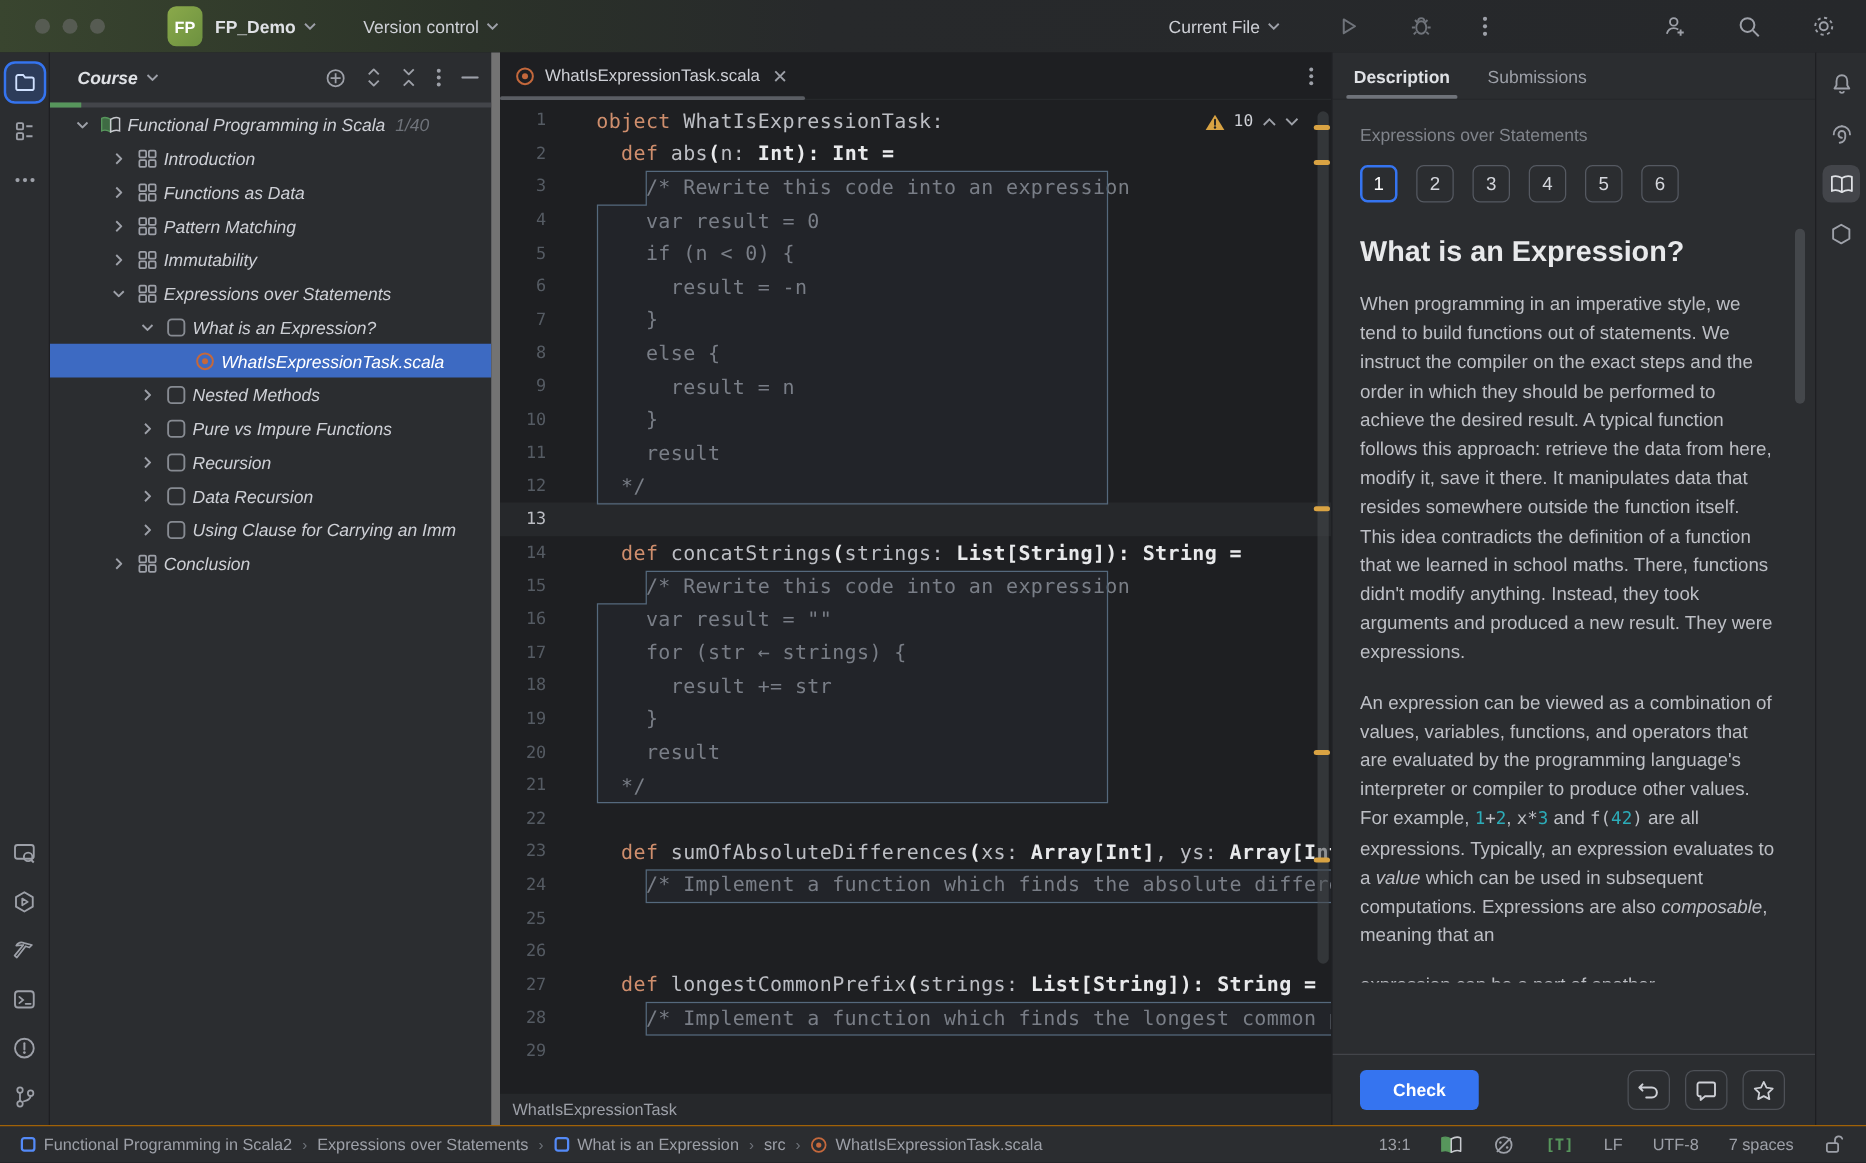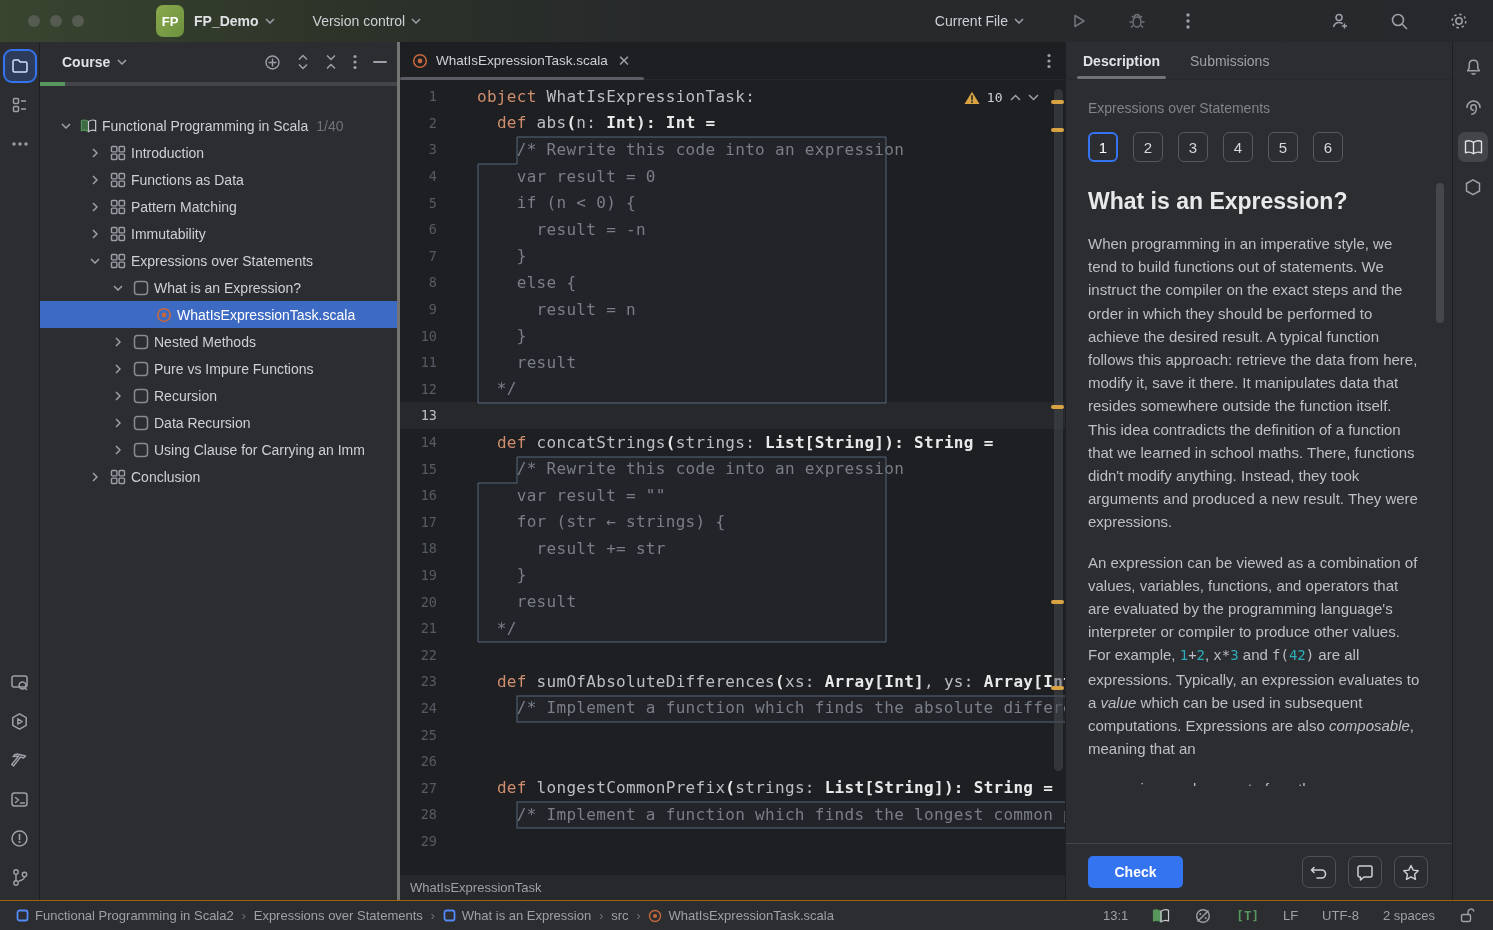--- a/index.html
+++ b/index.html
@@ -5,48 +5,48 @@
   * { margin:0; padding:0; box-sizing:border-box; }
   html,body { width:1493px; height:930px; background:#1e1f22; overflow:hidden;
     font-family:"Liberation Sans", sans-serif; -webkit-font-smoothing:antialiased; }
 
   
   #titlebar { position:absolute; left:0; top:0; width:1493px; height:42px;
     background:linear-gradient(90deg,#39452f 0px,#333d2c 160px,#2b3229 380px,#27292b 660px,#26282b 100%);
     display:flex; align-items:center; }
   .traffic { display:flex; gap:10px; margin-left:28px; }
   .traffic span { width:12px; height:12px; border-radius:50%; background:#565b52; display:block; }
-  #proj-badge { width:28px; height:32px; border-radius:7px; margin-left:72px;
+  #proj-badge { width:28px; height:32px; border-radius:7px; margin-left:50px;
     background:linear-gradient(135deg,#8aa94a,#6d9140); color:#fff; font-weight:bold; font-size:13px;
     display:flex; align-items:center; justify-content:center; }
   .tb-item { color:#dfe1e5; font-size:14px; font-weight:600; margin-left:10px; display:flex; align-items:center; gap:6px;}
   .tb-item.plain { font-weight:400; color:#ced0d6; margin-left:38px; }
   .tb-right { position:absolute; right:0; top:0; height:42px; display:flex; align-items:center; gap:40px; padding-right:24px;}
   .tb-run { color:#ced0d6; font-size:14px; display:flex; align-items:center; gap:6px; margin-right:6px;}
   .icon-btn { display:flex; align-items:center; justify-content:center; color:#9da0a8; }
   .icon-btn svg { display:block; }
   .chev { color:#9da0a8; }
 
   
   #left-stripe { position:absolute; left:0; top:42px; width:40px; bottom:30px; background:#2b2d30;
     border-right:1px solid #1e1f22; display:flex; flex-direction:column; align-items:center; }
   .stripe-btn { width:30px; height:30px; border-radius:7px; display:flex; align-items:center; justify-content:center;
     color:#9da0a8; margin-top:9px; }
   .stripe-btn.active-blue { background:rgba(53,116,240,.22); outline:2px solid #3574f0; color:#cfe0ff; }
   .stripe-spacer { flex:1; }
 
   
   #course-panel { position:absolute; left:40px; top:42px; width:360px; bottom:30px; background:#2b2d30;
-    border-right:3px solid #737373; overflow:hidden; }
+    border-right:7px solid #737373; overflow:hidden;font-style:italic; }
   #course-header { height:40px; display:flex; align-items:center; padding:0 10px 0 22px; }
   #course-title { color:#dfe1e5; font-size:14px; font-weight:700; }
   #course-header .hdr-icons { margin-left:auto; display:flex; gap:16px; align-items:center; color:#9da0a8; }
   #course-progress { height:4px; background:#43454a; position:relative; }
   #course-progress .fill { position:absolute; left:0; top:0; bottom:0; background:#57965c; }
-  #course-tree { padding-top:26px; }
+  #course-tree { padding-top:0; }
   .trow { height:27px; display:flex; align-items:center; white-space:nowrap; color:#ced0d6; font-size:14px; }
   .trow.sel { background:#3d6ac2; color:#ffffff; }
   .trow .tchev { width:22px; display:flex; justify-content:center; color:#9da0a8; flex:none;}
   .trow .ticon { width:23px; display:flex; justify-content:center; flex:none; }
   .trow .tlabel { margin-left:2px; }
   .trow .trail { color:#6f737a; margin-left:8px; font-size:14px;text-align:center; }
   .lvl0 { padding-left:15px; } .lvl1 { padding-left:44px; } .lvl2 { padding-left:67px; } .lvl3 { padding-left:112px; }
 
   
   #editor { position:absolute; left:400px; top:42px; width:665px; bottom:30px; background:#1e1f22; overflow:hidden;}
@@ -754,19 +754,19 @@
       </svg>
     <svg width="18" height="18" viewBox="0 0 18 18" style="color:#9da0a8">
         <circle cx="9" cy="9" r="6.3" fill="none" stroke="currentColor" stroke-width="1.4"></circle>
         <path d="M14.5 3.5l-11 11" stroke="currentColor" stroke-width="1.4"></path>
         <circle cx="6.3" cy="7" r="1" fill="currentColor"></circle>
         <circle cx="11.7" cy="11" r="1" fill="currentColor"></circle>
       </svg>
     <span class="t-green">[T]</span>
     <span>LF</span>
     <span>UTF-8</span>
-    <span>2 spaces</span>
+    <span>7 spaces</span>
     <svg width="16" height="17" viewBox="0 0 16 17" style="color:#9da0a8">
         <rect x="2.5" y="7.5" width="9" height="7" rx="1.5" fill="none" stroke="currentColor" stroke-width="1.4"></rect>
         <path d="M9 7.5V5a3 3 0 015.8-1" fill="none" stroke="currentColor" stroke-width="1.4" stroke-linecap="round"></path>
       </svg>
   </div>
 </div>
 
 </body></html>

